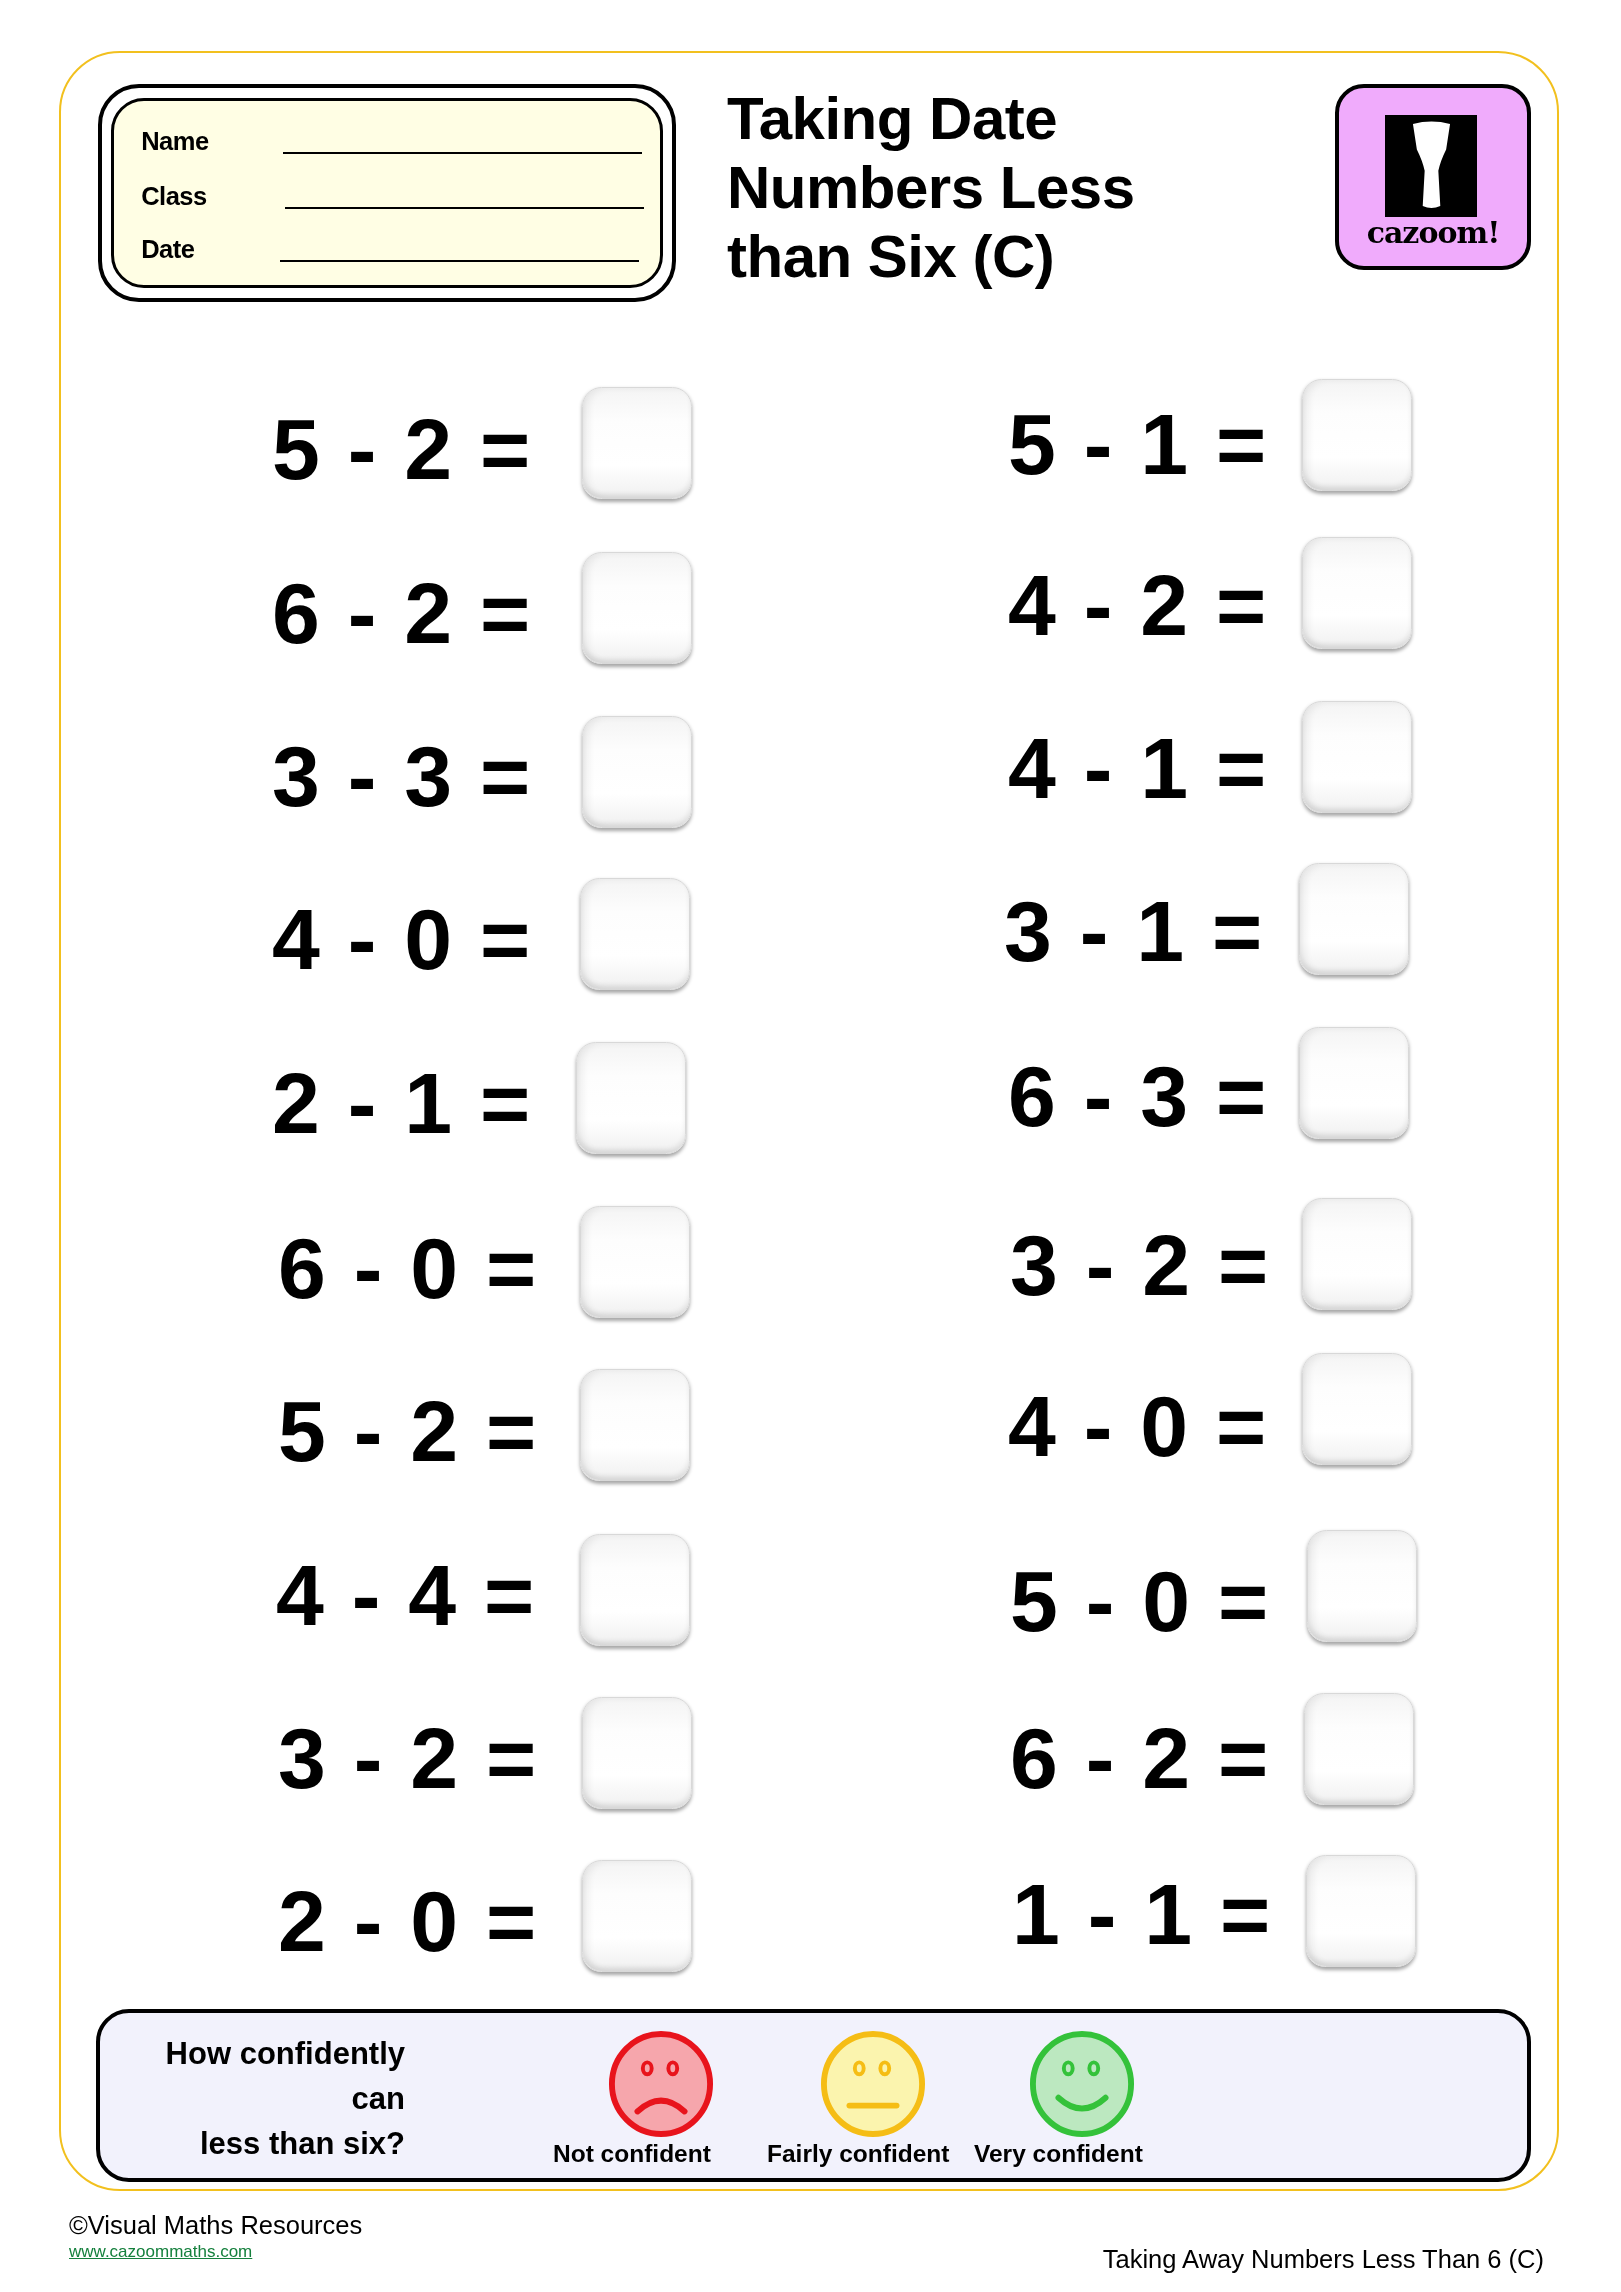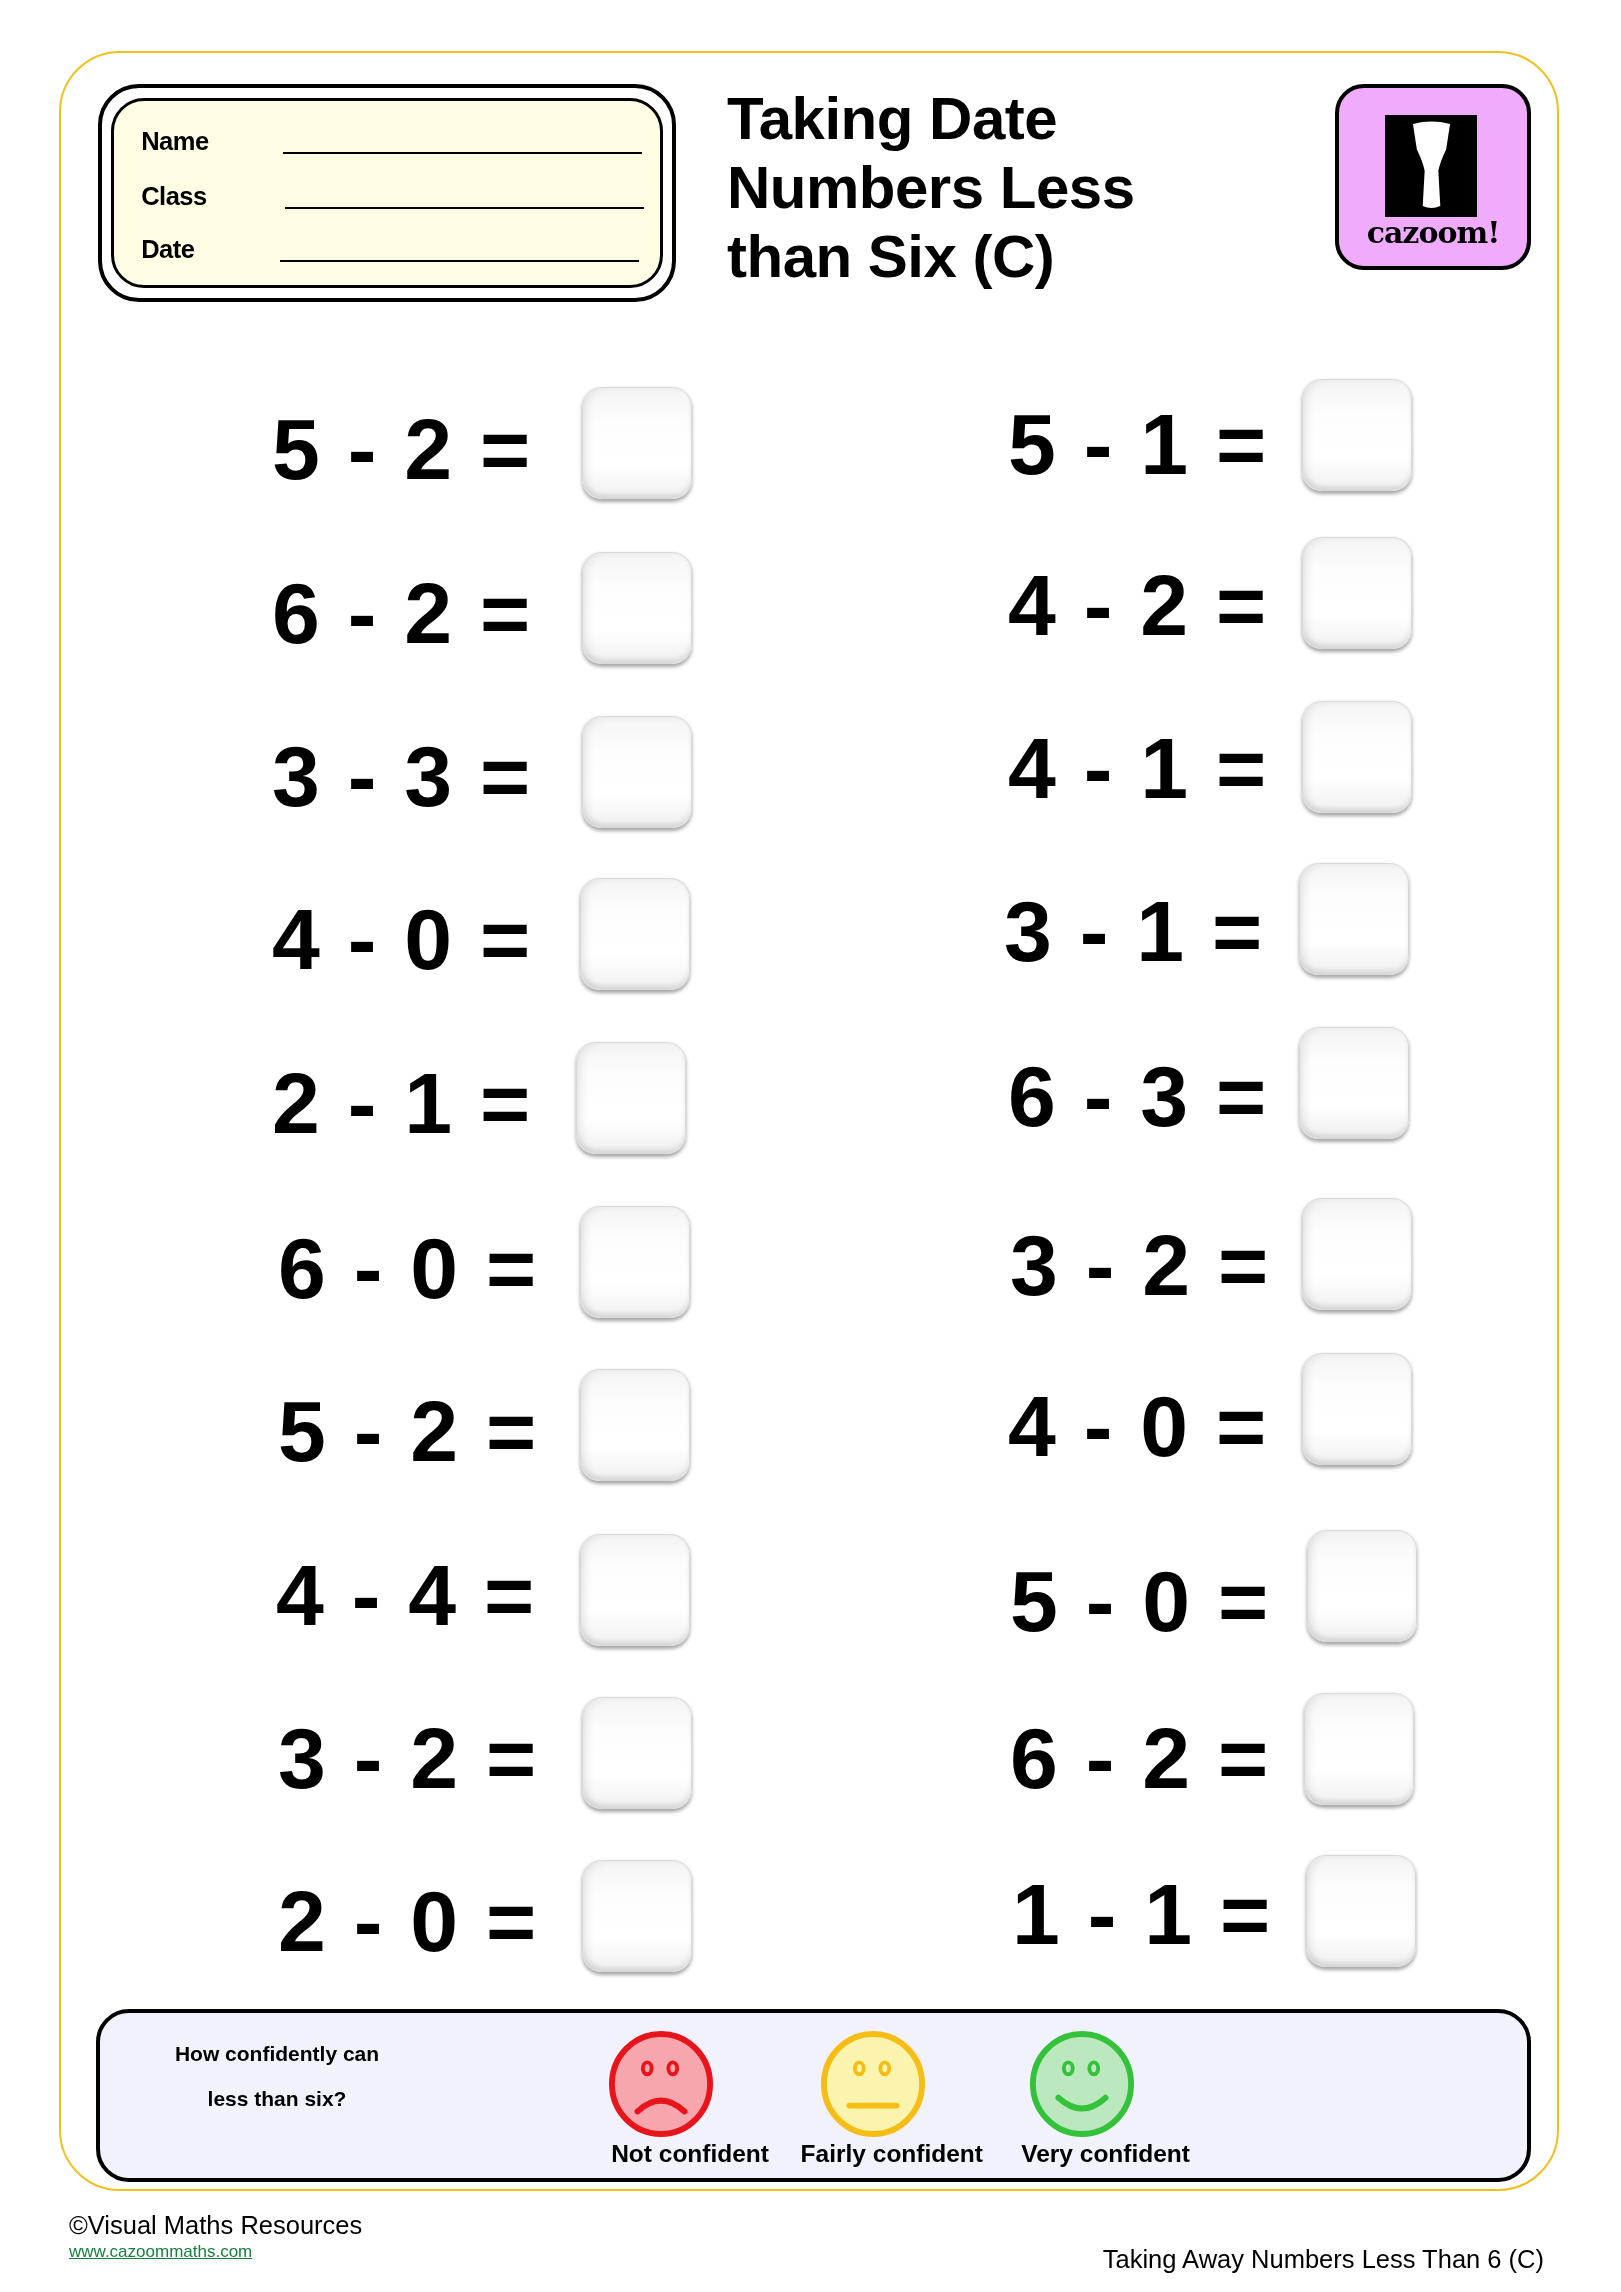--- a/index.html
+++ b/index.html
@@ -12,23 +12,23 @@
   .info-line { width:359px; border-bottom:2.9px solid #000; height:1px; margin-bottom:2px; }
   .title { position:absolute; left:727px; top:84px; font-size:60px; font-weight:bold; line-height:69px; letter-spacing:-0.5px; }
   .logo-box { position:absolute; left:1335px; top:84px; width:196px; height:186px; border:4.9px solid #000; border-radius:29px; box-sizing:border-box; background:#f0abfc; }
   .logo-img { position:absolute; left:46px; top:26.5px; width:92px; height:102px; background:#000; }
   .drum { position:absolute; left:25.5px; top:5.9px; width:41px; height:90px; }
   .logo-text { position:absolute; left:0; right:0; top:127px; text-align:center; font-family:"DejaVu Serif", serif; font-weight:bold; font-size:30px; letter-spacing:-1px; }
   .problem { position:absolute; height:118px; display:flex; align-items:center; }
   .expr { font-weight:bold; font-size:86px; letter-spacing:2px; white-space:pre; }
   .answer-box { position:absolute; width:110px; height:112px; border-radius:19.6px; background:linear-gradient(180deg,#f4f4f4 0%,#fdfdfd 30%,#ffffff 70%,#f0f0f0 100%); box-shadow:0 2.9px 3.9px rgba(0,0,0,0.35), inset 5.9px 0 7.8px rgba(0,0,0,0.06), inset 0 -3.9px 4.9px rgba(0,0,0,0.08); border:1px solid #d8d8d8; box-sizing:border-box; }
   .conf-outer { position:absolute; left:96px; top:2009px; width:1435px; height:173px; border:4.9px solid #000; border-radius:33px; box-sizing:border-box; background:#f2f2fc; }
-  .conf-question { position:absolute; left:30px; top:17.6px; width:294px; text-align:center; font-size:21px; line-height:45px; font-weight:bold; }
+  .conf-question { position:absolute; left:11px; top:17.6px; width:294px; text-align:right; font-size:31px; line-height:45px; font-weight:bold; }
   .face { position:absolute; top:17.6px; width:106px; height:106px; }
-  .face-label { position:absolute; top:127px; font-size:24.5px; font-weight:bold; text-align:right; width:216px; }
+  .face-label { position:absolute; top:127px; font-size:24.5px; font-weight:bold; text-align:left; width:216px; }
   .score-box { position:absolute; left:1117px; top:9.8px; width:304px; height:145px; border:3.9px solid #000; border-radius:27.4px; box-sizing:border-box; background:#fff; }
   .score-title { position:absolute; left:0; right:0; top:19.6px; text-align:center; font-weight:bold; font-size:26.5px; }
   .score-line { position:absolute; left:110px; width:69px; top:93px; border-bottom:2px solid #000; }
   .footer-copy { position:absolute; left:69px; top:2211px; font-size:25.5px; }
   .footer-link { position:absolute; left:69px; top:2242px; font-size:17px; color:#15803d; text-decoration:underline; }
   .footer-title { position:absolute; right:77px; top:2245px; font-size:25.5px; }
 </style>
 </head>
 <body>
 

